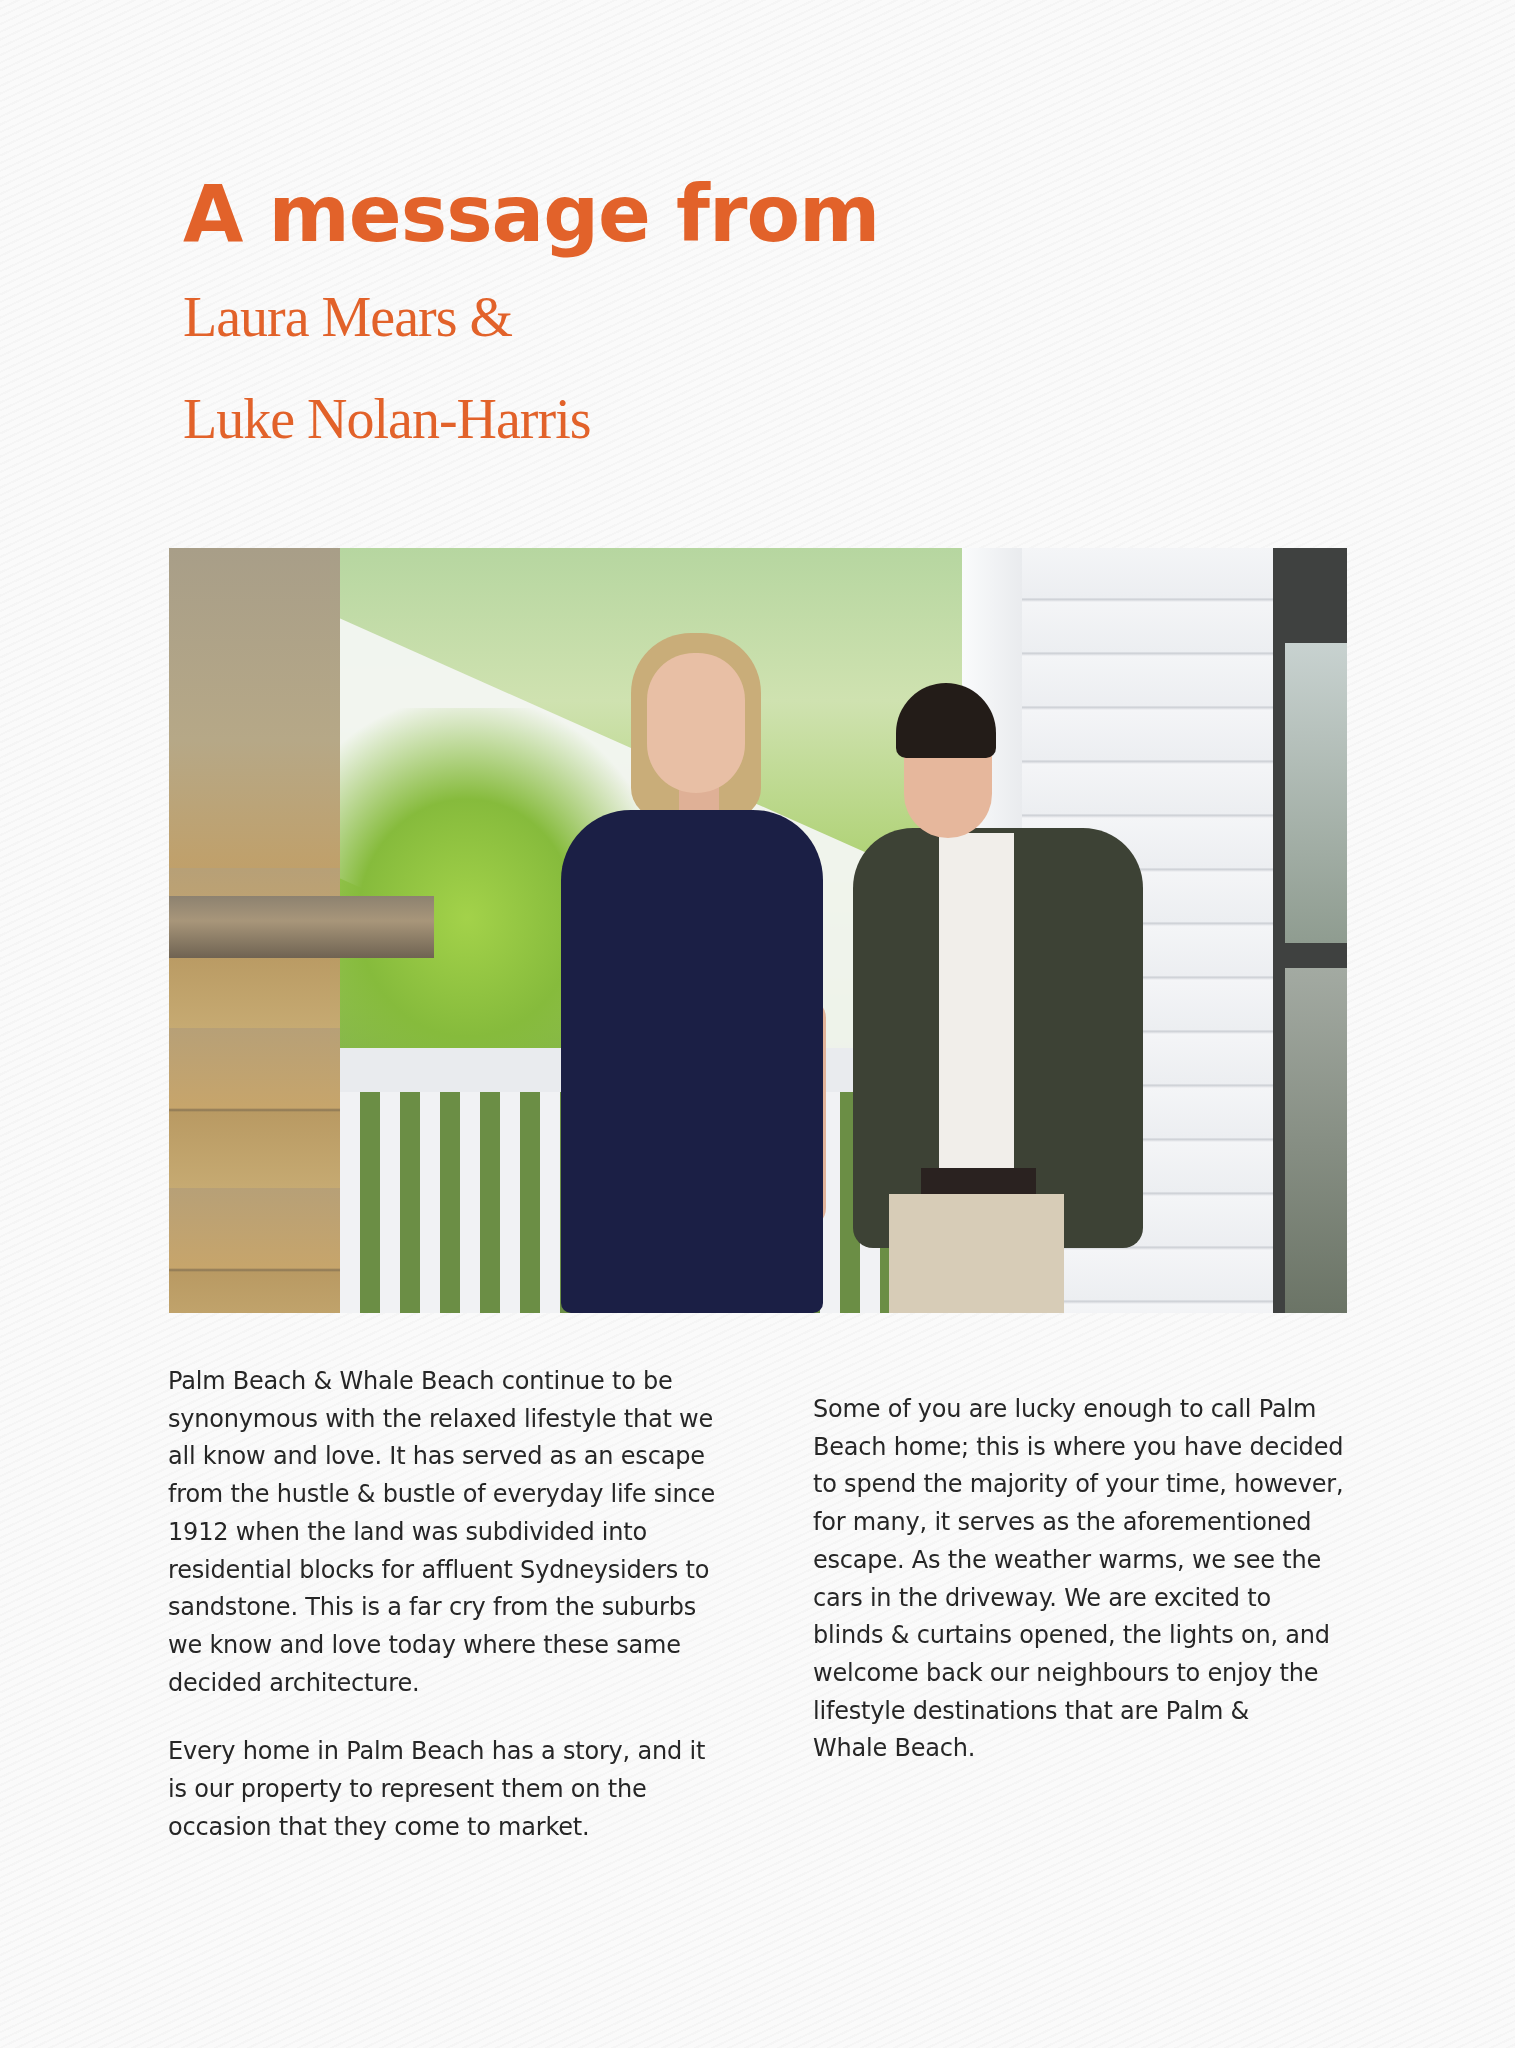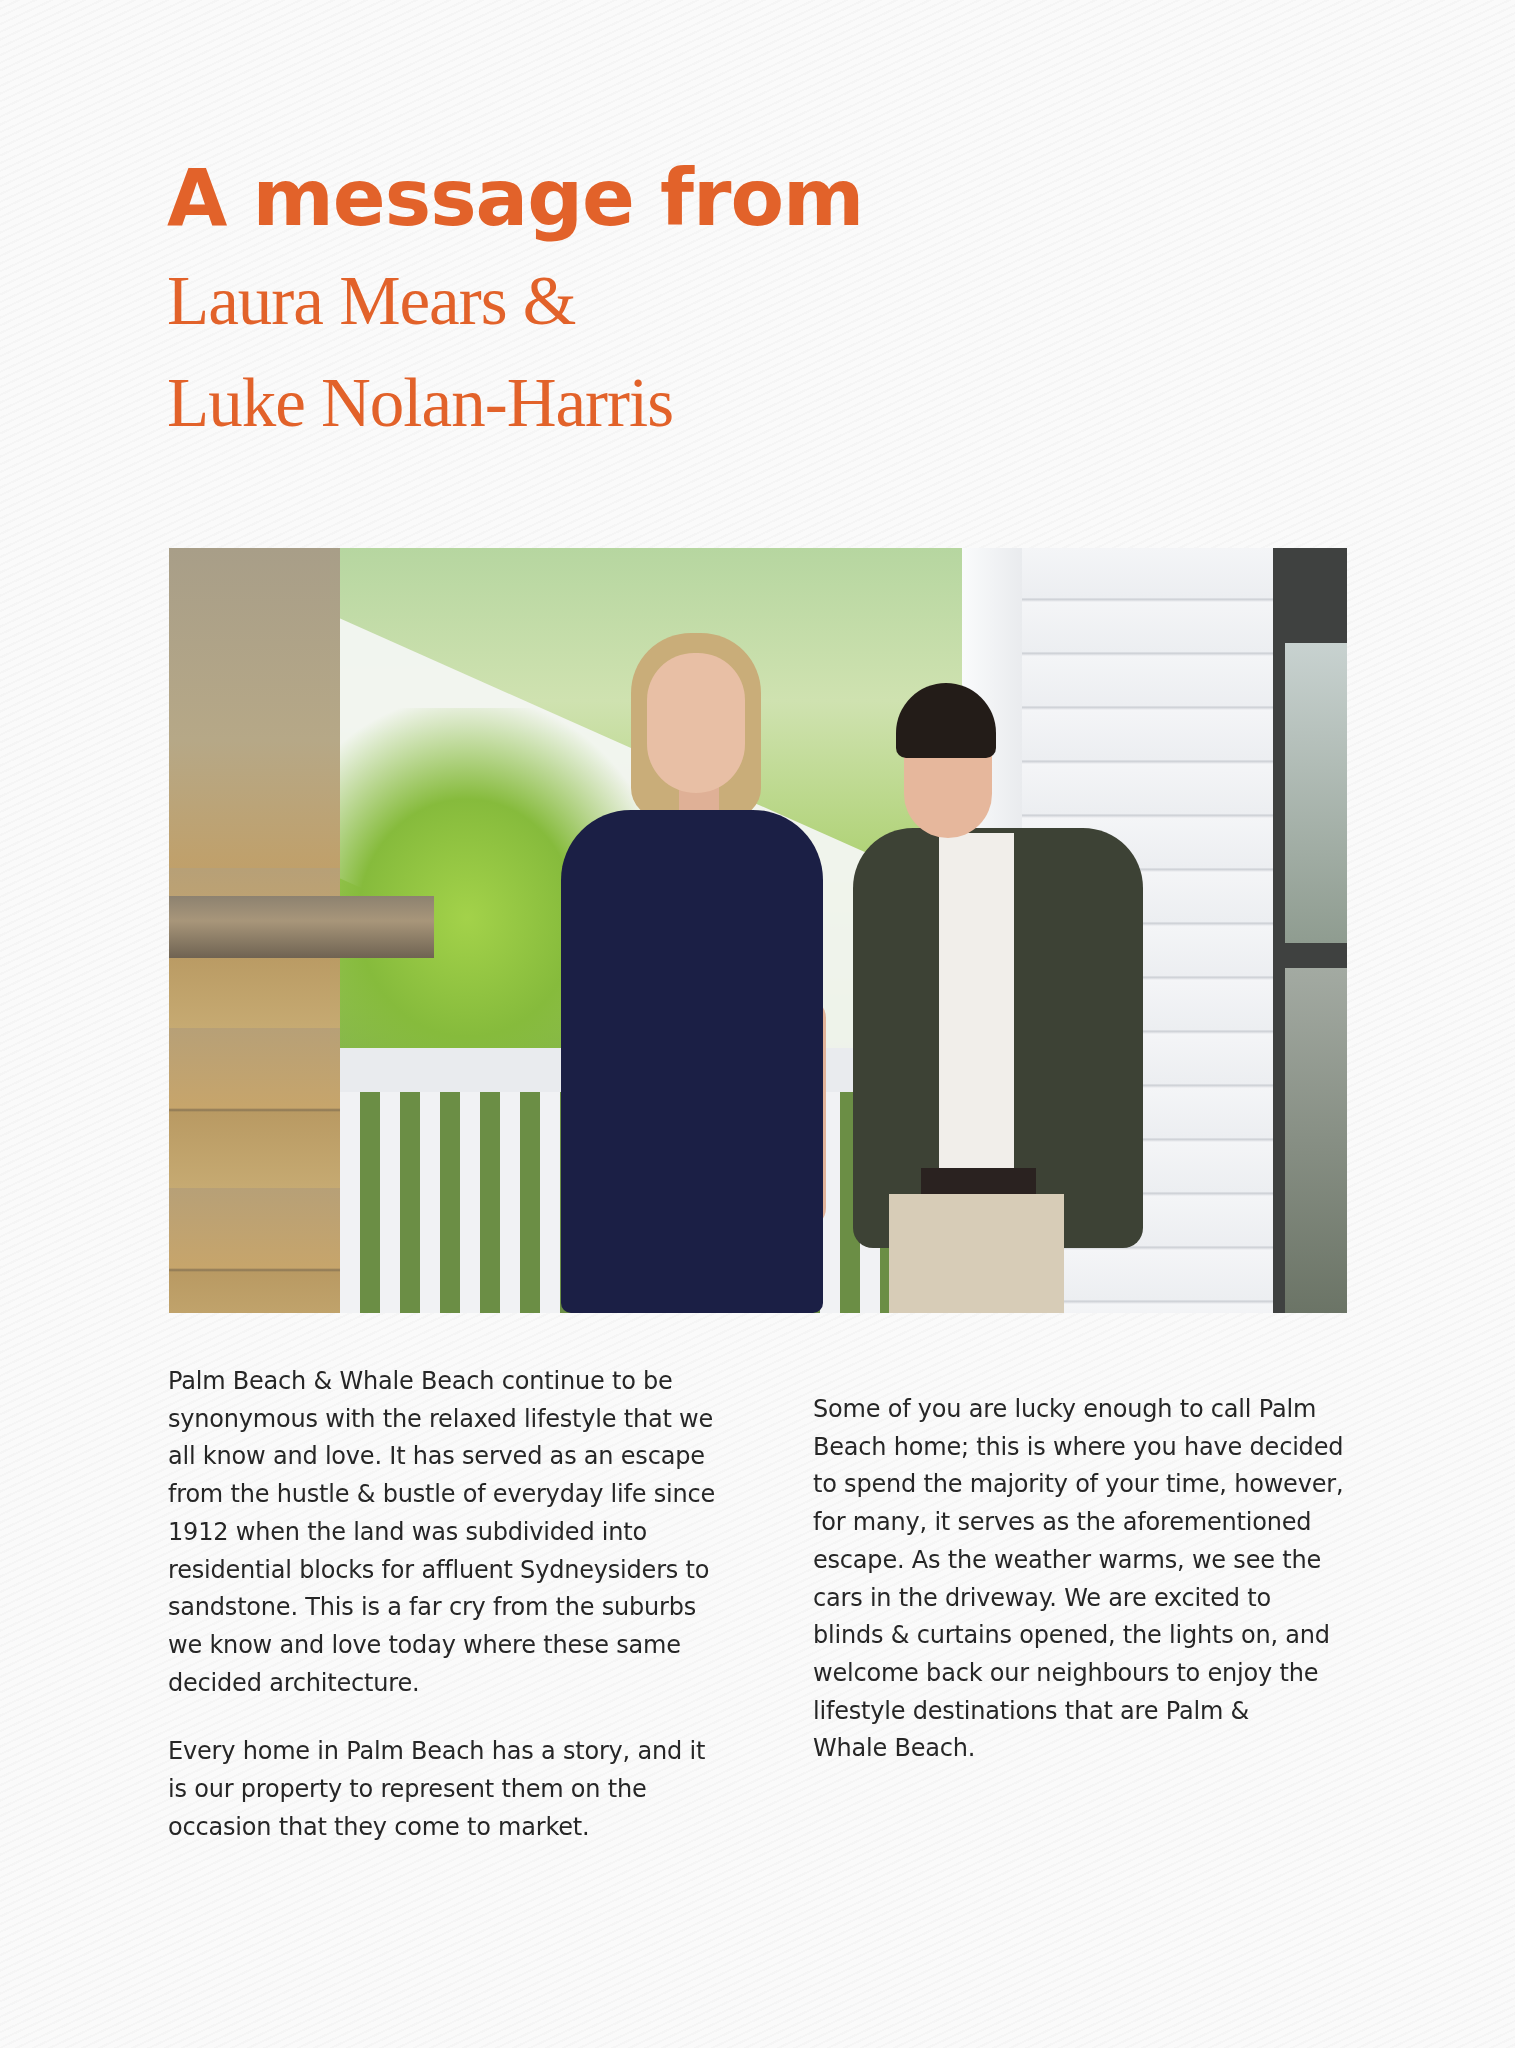--- a/index.html
+++ b/index.html
@@ -3,28 +3,28 @@
 <meta charset="utf-8">
 <style>
   html, body { margin: 0; padding: 0; }
   body {
     width: 1515px; height: 2048px; position: relative; overflow: hidden;
     background: #fafafa;
     background-image:
       repeating-linear-gradient(155deg, rgba(0,0,0,0.018) 0px, rgba(0,0,0,0.018) 2px, transparent 2px, transparent 7px);
     font-family: "DejaVu Sans", sans-serif;
   }
-  .heading { position: absolute; left: 167px; top: 150px; margin: 0; color: #e2622a; }
+  .heading { position: absolute; left: 167px; top: 150px; margin: 16px; color: #e2622a; }
   .heading .sans {
     display: block; font-family: "DejaVu Sans", sans-serif; font-weight: bold;
     font-size: 78px; line-height: 96px; letter-spacing: -1px; height: 100px;
   }
   .heading .serif {
     display: block; font-family: "Liberation Serif", serif; font-weight: normal;
-    font-size: 69px; line-height: 102px; letter-spacing: -1px;
+    font-size: 56px; line-height: 102px; letter-spacing: -1px;
   }
   .photo {
     position: absolute; left: 169px; top: 548px; width: 1178px; height: 765px;
     overflow: hidden; background: #9fcb5a;
   }
   .photo div { position: absolute; }
   .foliage { left: 0; top: 0; width: 1178px; height: 765px;
     background: linear-gradient(180deg, #b6d6a0 0%, #cfe2b0 20%, #a9cf6a 45%, #7fb04a 70%, #4f7d35 100%); }
   .roof { left: 170px; top: 70px; width: 800px; height: 260px; background: #f3f5f2;
     transform: skewY(24deg); transform-origin: left top; opacity: 0.95; }

